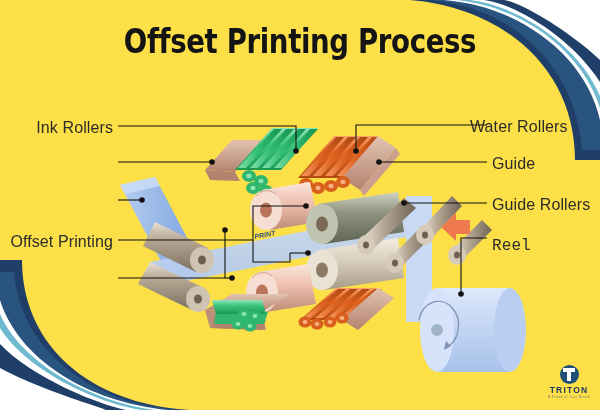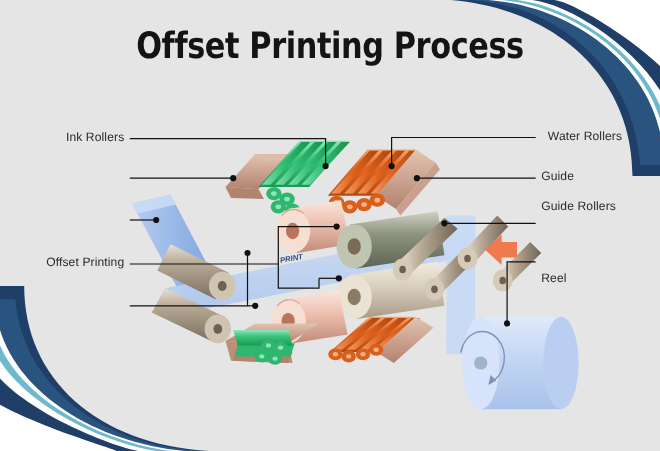--- a/index.html
+++ b/index.html
@@ -5,21 +5,21 @@
 <style>
   html,body{margin:0;padding:0;background:#fff;}
   body{
     font-family:"Liberation Sans","DejaVu Sans",sans-serif;
     -webkit-font-smoothing:antialiased;
   }
   #page{
     position:relative;
     width:600px;height:410px;
     overflow:hidden;
-    background:#e5e5e5;
+    background:#fde047;
   }
 
   
   .corner{position:absolute;pointer-events:none;}
   #corner-tr{top:0;right:0;width:200px;height:160px;}
   #corner-bl{bottom:0;left:0;width:190px;height:150px;}
 
   
   #page-title{
     position:absolute;
@@ -30,21 +30,21 @@
     font-weight:bold;
     letter-spacing:-0.4px;
     color:#141414;
     transform:scaleX(0.93);
     white-space:nowrap;
   }
 
   
   .label{
     position:absolute;
-    font-size:11px;
+    font-size:16px;
     color:#2b2b2b;
     white-space:nowrap;
     letter-spacing:0.1px;
   }
   .label.left{text-align:right;}
   .label.right{text-align:left;}
 
   
   #diagram{position:absolute;left:0;top:0;}
   #leaders{position:absolute;left:0;top:0;}
@@ -386,27 +386,32 @@
     </g>
   </svg>
 
   <div class="label left" style="left:20px;top:119px;width:93px;">
     <span>Ink Rollers</span>
   </div>
   <div class="label left" style="left:8px;top:233px;width:105px;">
     <span>Offset Printing</span>
   </div>
 
-  <div class="label right" style="left:498px;top:118px;">
+  <div class="label right" style="left:470px;top:118px;">
     <span>Water Rollers</span>
   </div>
   <div class="label right" style="left:492px;top:155px;">
     <span>Guide</span>
   </div>
-  <div class="label right" style="left:492px;top:182px;">
+  <div class="label right" style="left:492px;top:196px;">
     <span>Guide Rollers</span>
   </div>
-  <div class="label right" style="left:492px;top:247px;">
+  <div class="label right" style="left:492px;top:237px;font-family:Liberation Mono, monospace;">
     <span>Reel</span>
   </div>
 
+  <div id="logo">
+    <div id="logo-mark"></div>
+    <div id="logo-word">TRITON</div>
+    <div id="logo-sub">A Proud of Your Brand</div>
+  </div>
 
 </div>
 
 </body></html>

